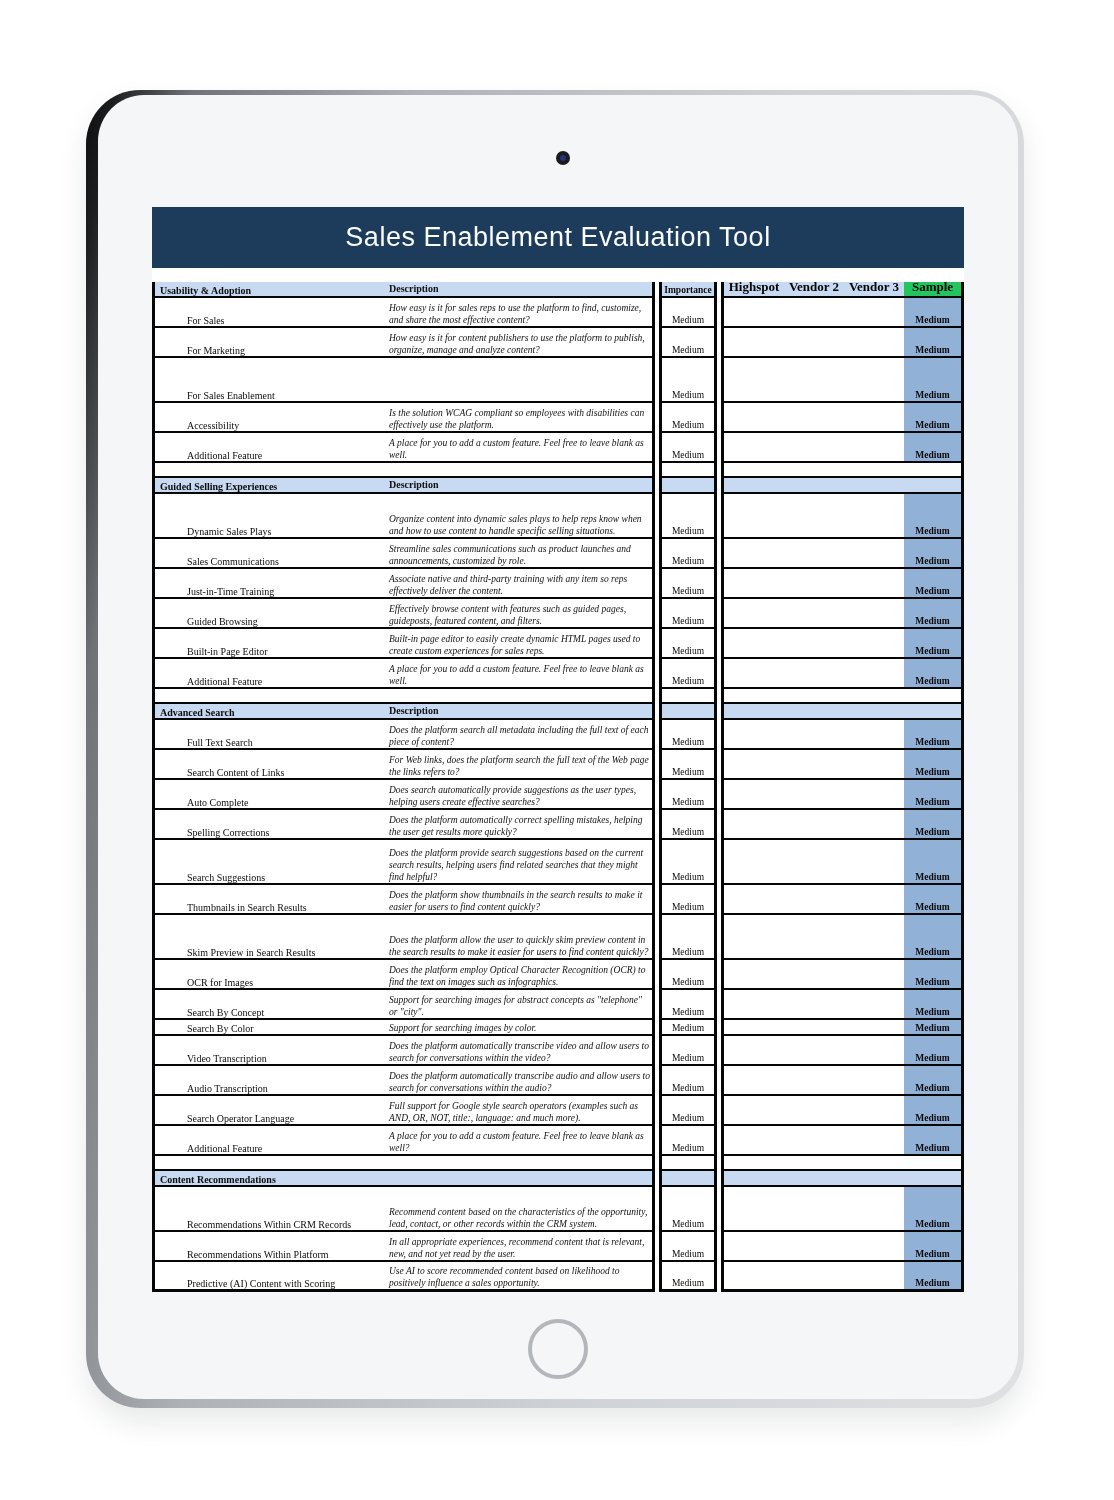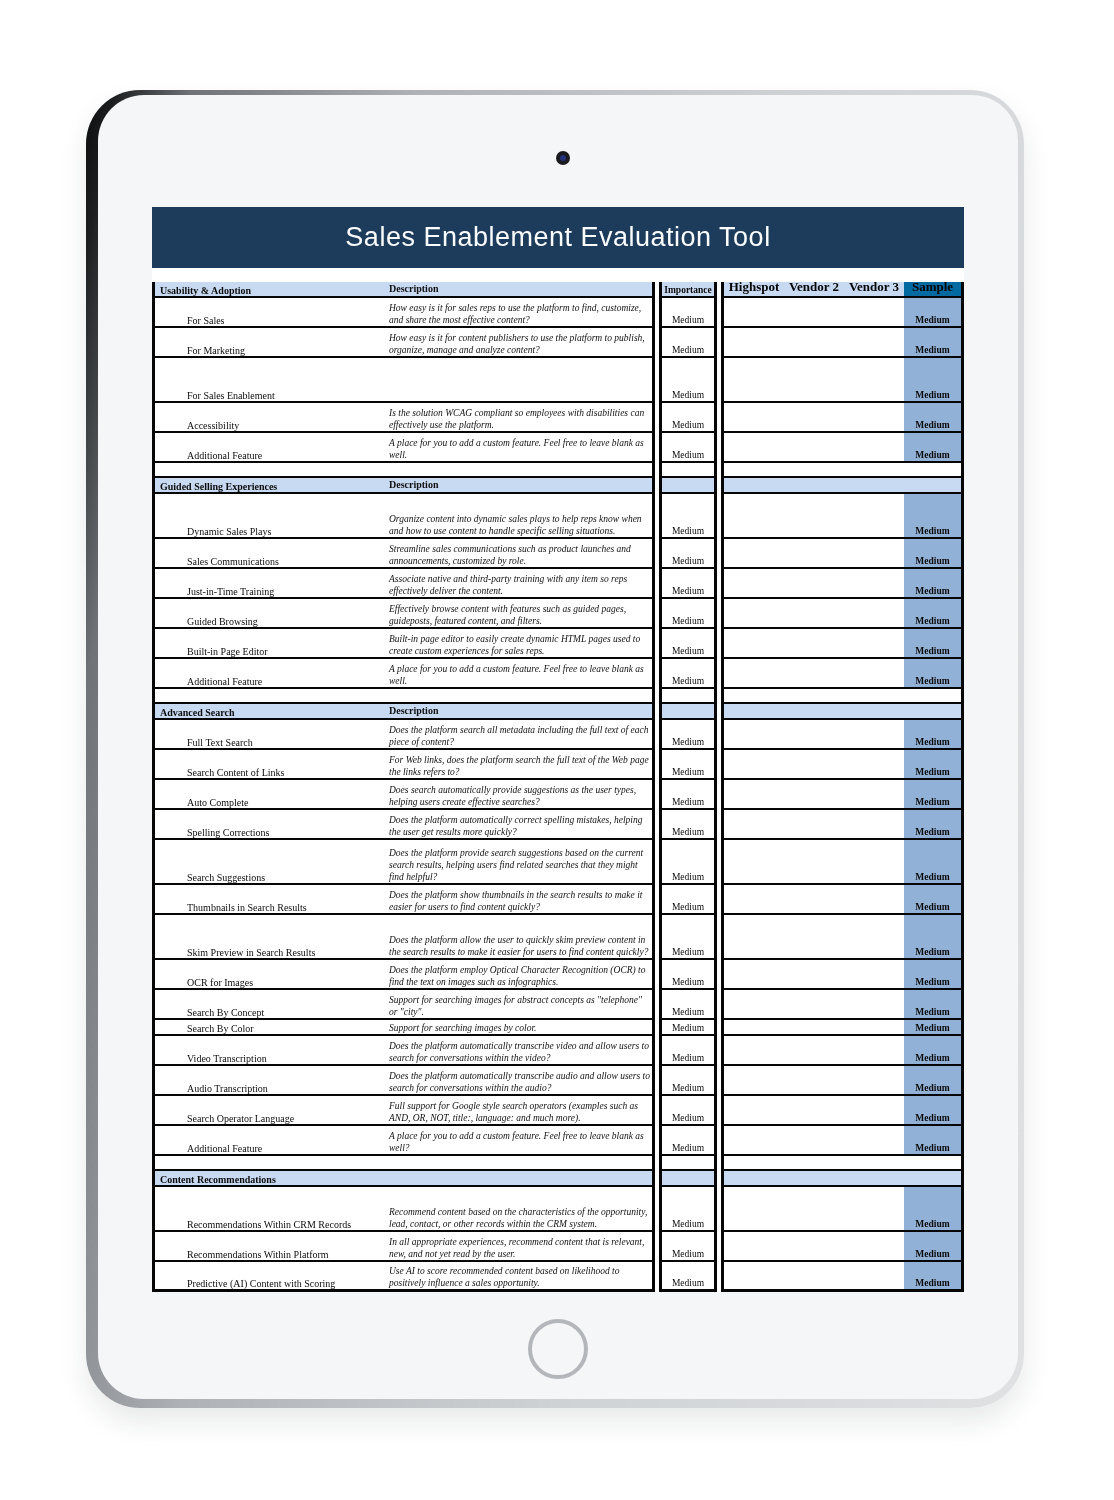--- a/index.html
+++ b/index.html
@@ -94,21 +94,21 @@
               </div>
               <div class="gap"></div>
               <div class="bM blu">
                 <div class="cImp impLbl blu">Importance</div>
               </div>
               <div class="gap"></div>
               <div class="bR blu">
                 <div class="cV vLbl blu">Highspot</div>
                 <div class="cV vLbl blu">Vendor 2</div>
                 <div class="cV vLbl blu">Vendor 3</div>
-                <div class="cS vLbl" style="background: #0369a1; font-weight: 700;">Sample</div>
+                <div class="cS vLbl" style="background: #22c55e; font-weight: 700;">Sample</div>
               </div>
             </div>
             <div class="row " style="height: 30px;">
               <div class="bL">
                 <div class="cName">For Sales</div>
                 <div class="cDesc">How easy is it for sales reps to use the platform to find, customize, and share the most effective content?</div>
               </div>
               <div class="gap"></div>
               <div class="bM">
                 <div class="cImp">Medium</div>

